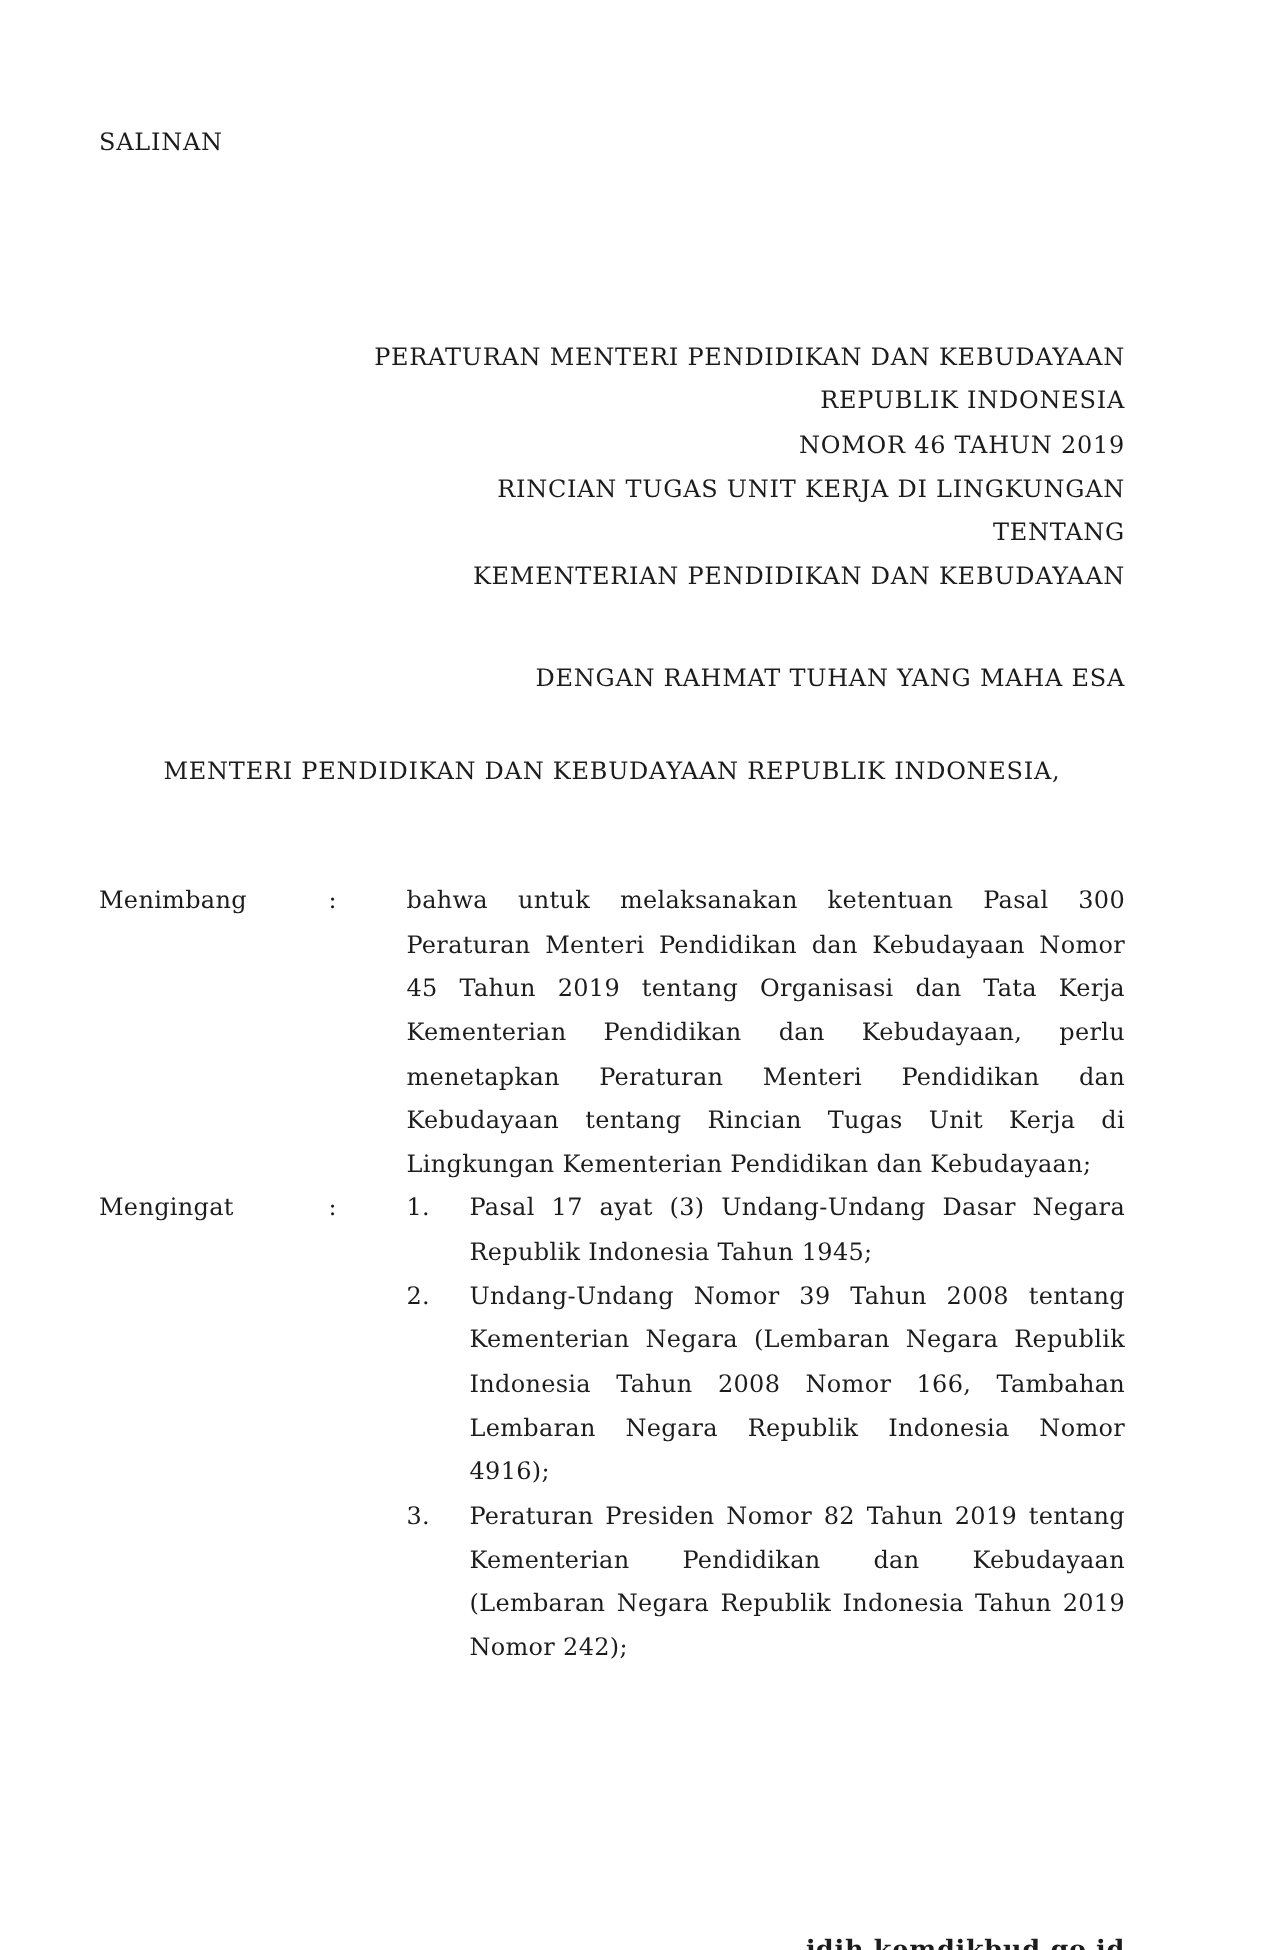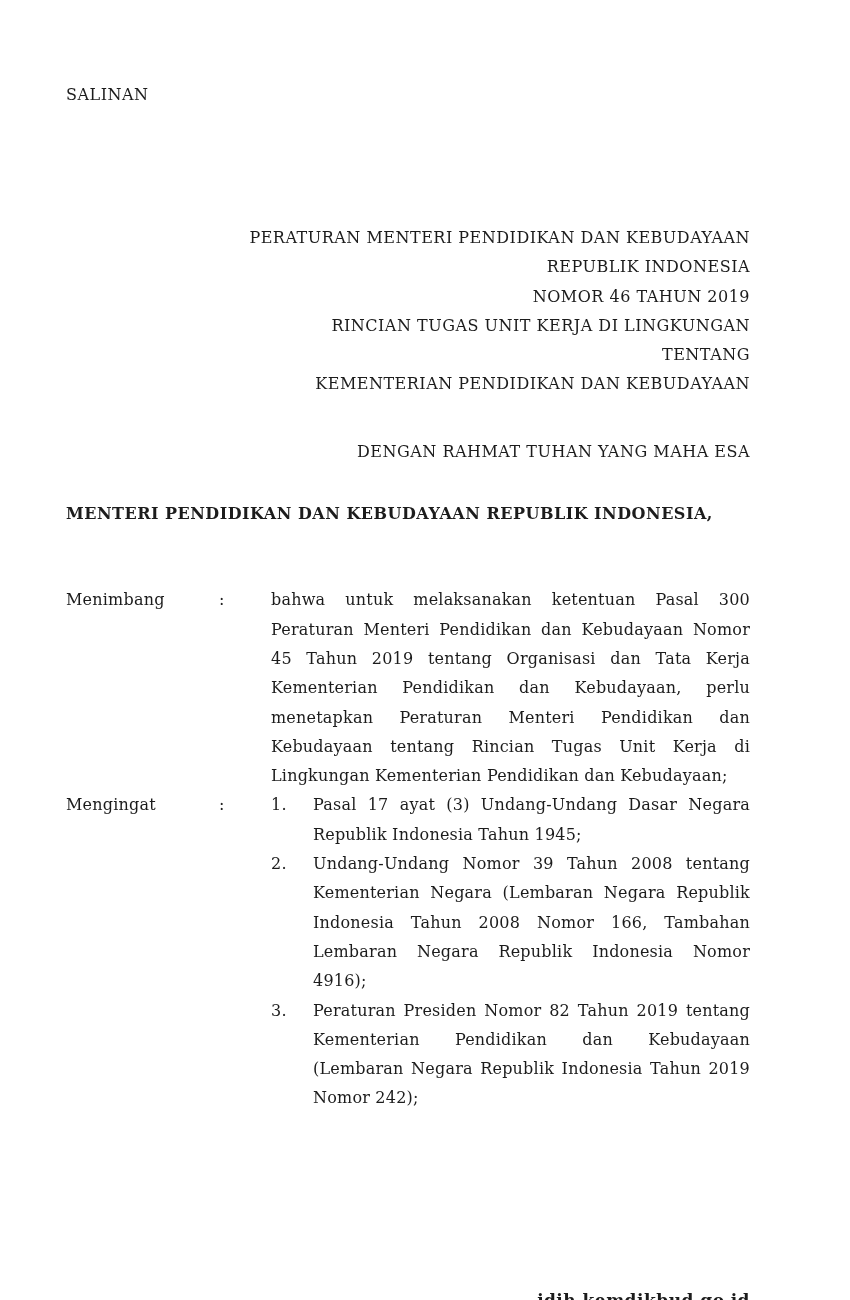--- a/index.html
+++ b/index.html
@@ -27,23 +27,22 @@
     text-align: right;
   }
   .title-line { letter-spacing: 0.5px; }
   .invocation {
     margin-top: 38px;
     text-align: right;
     letter-spacing: 0.5px;
   }
   .authority {
     margin-top: 33px;
-    text-align: left;
+    text-align: center;
     letter-spacing: 0.5px;
-    font-weight: bold;
   }
   .clause {
     display: flex;
     align-items: flex-start;
     gap: 34px;
   }
   .clause-considering { margin-top: 57px; }
   .clause-recalling   { }
   .clause-label { width: 119px; flex: 0 0 119px; }
   .clause-colon { width: 18px;  flex: 0 0 18px; }

